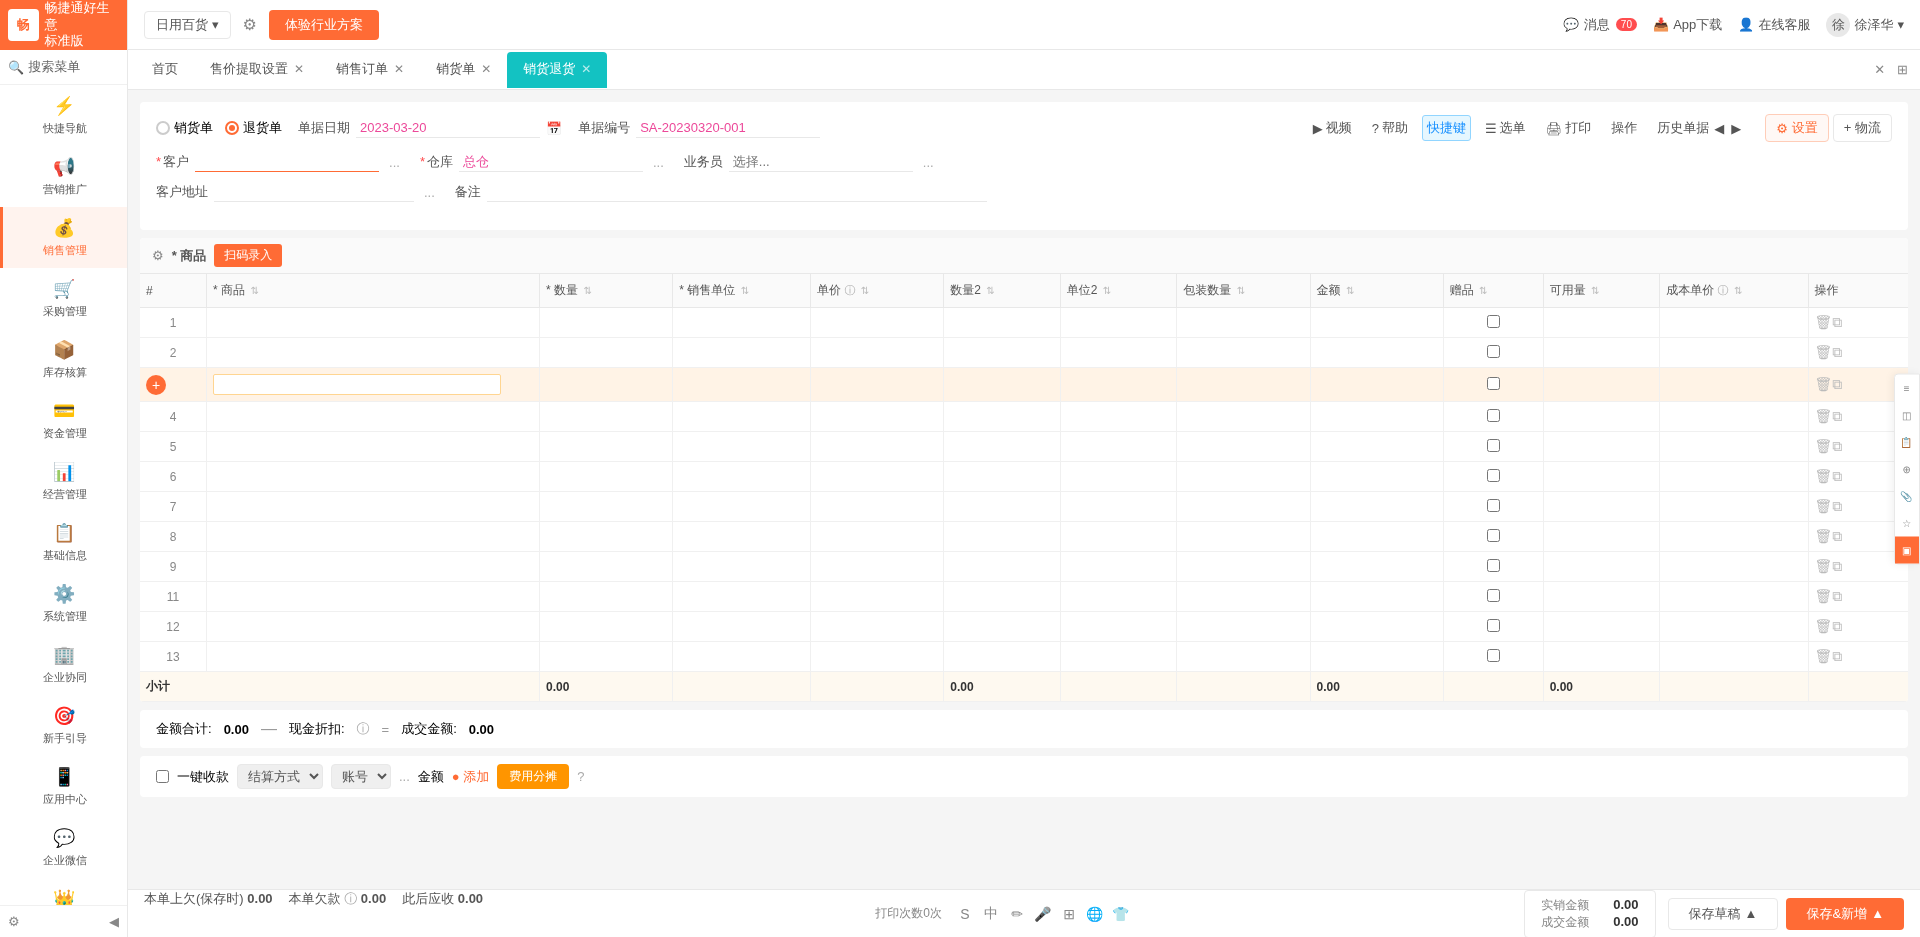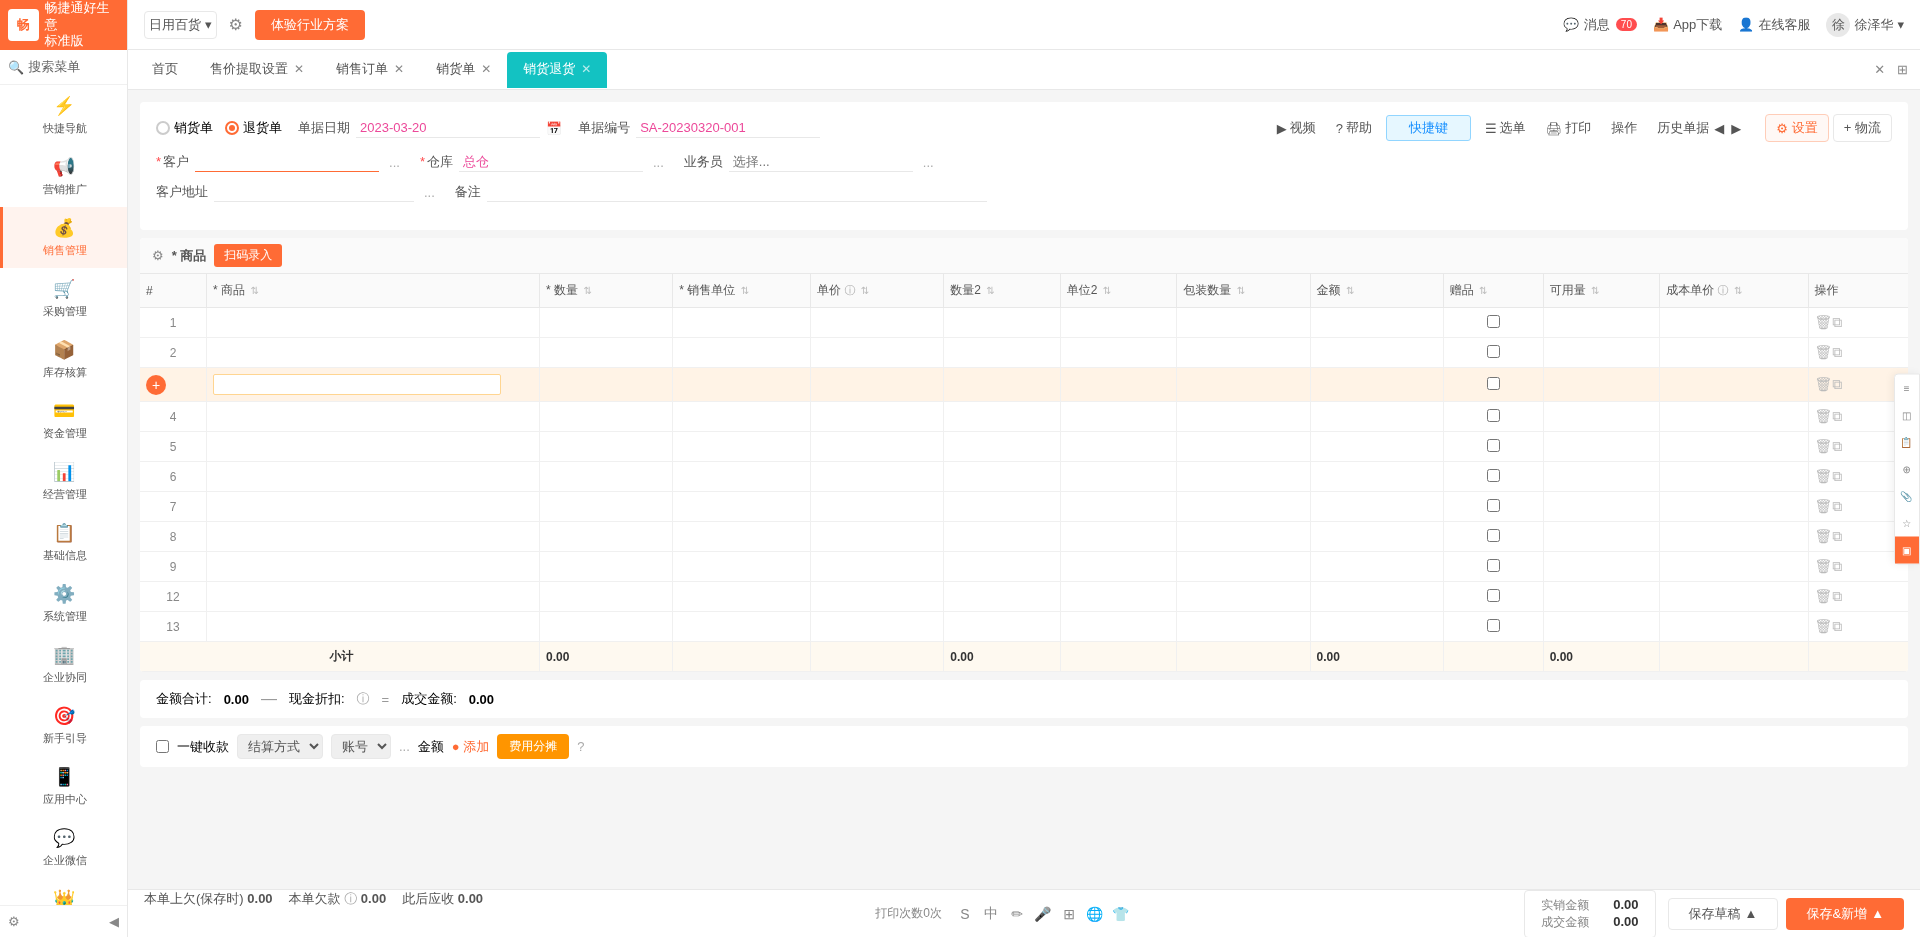--- a/index.html
+++ b/index.html
@@ -17,21 +17,21 @@
     .sidebar-item-icon { font-size: 18px; }
     .sidebar-item-label { font-size: 11px; text-align: center; }
     .sidebar-bottom { padding: 8px; display: flex; justify-content: space-between; border-top: 1px solid #f0f0f0; }
 
     
     .main { flex: 1; display: flex; flex-direction: column; overflow: hidden; }
 
     
     .topbar { height: 50px; background: #fff; display: flex; align-items: center; justify-content: space-between; padding: 0 16px; border-bottom: 1px solid #e8e8e8; }
     .topbar-left { display: flex; align-items: center; gap: 8px; }
-    .topbar-select { display: flex; align-items: center; gap: 4px; padding: 4px 4px; border: 1px solid #e8e8e8; border-radius: 4px; cursor: pointer; color: #555; }
+    .topbar-select { display: flex; align-items: center; gap: 4px; padding: 4px 11px; border: 1px solid #e8e8e8; border-radius: 4px; cursor: pointer; color: #555; }
     .topbar-settings { color: #888; cursor: pointer; font-size: 16px; padding: 4px; }
     .topbar-btn { background: #ff6b35; color: #fff; border: none; padding: 6px 16px; border-radius: 4px; cursor: pointer; font-size: 13px; }
     .topbar-right { display: flex; align-items: center; gap: 16px; color: #555; }
     .topbar-right-item { display: flex; align-items: center; gap: 4px; cursor: pointer; }
     .badge { background: #ff4d4f; color: #fff; border-radius: 10px; font-size: 10px; padding: 1px 5px; margin-left: 2px; }
     .avatar { width: 24px; height: 24px; border-radius: 50%; background: #e8e8e8; display: flex; align-items: center; justify-content: center; }
 
     
     .tabs { display: flex; align-items: center; background: #fff; border-bottom: 1px solid #e8e8e8; padding: 0 8px; height: 40px; }
     .tab { padding: 8px 16px; cursor: pointer; color: #555; white-space: nowrap; display: flex; align-items: center; gap: 6px; border-bottom: 2px solid transparent; font-size: 13px; }
@@ -52,21 +52,21 @@
     .radio-dot { width: 14px; height: 14px; border-radius: 50%; border: 2px solid #ccc; display: flex; align-items: center; justify-content: center; }
     .radio-dot.checked { border-color: #ff6b35; }
     .radio-dot.checked::after { content: ''; width: 6px; height: 6px; border-radius: 50%; background: #ff6b35; }
     .form-field { display: flex; align-items: center; gap: 6px; }
     .form-label { color: #555; white-space: nowrap; }
     .form-label.required::before { content: '*'; color: #ff4d4f; margin-right: 2px; }
     .form-input { border: none; border-bottom: 1px solid #e8e8e8; padding: 2px 4px; min-width: 120px; color: #ec4899; background: transparent; outline: none; }
     .form-dots { color: #aaa; cursor: pointer; padding: 0 4px; }
     .toolbar-right { margin-left: auto; display: flex; align-items: center; gap: 8px; }
     .toolbar-btn { display: flex; align-items: center; gap: 3px; cursor: pointer; color: #555; font-size: 12px; padding: 3px 6px; border-radius: 3px; }
-    .toolbar-btn-blue { background: #e6f7ff; color: #1890ff; border: 1px solid #91d5ff; border-radius: 3px; padding: 3px 22px; cursor: pointer; font-size: 12px; }
+    .toolbar-btn-blue { background: #e6f7ff; color: #1890ff; border: 1px solid #91d5ff; border-radius: 3px; padding: 3px 4px; cursor: pointer; font-size: 12px; }
     .act-btn { display: flex; align-items: center; gap: 4px; padding: 4px 10px; border-radius: 4px; cursor: pointer; font-size: 12px; border: 1px solid #e8e8e8; color: #555; background: #fff; }
     .act-btn.orange { background: #fff8f5; border-color: #ffcdb8; color: #ff6b35; }
 
     
     .table-container { background: #fff; border-radius: 4px; overflow: hidden; margin-bottom: 8px; }
     .table-toolbar { display: flex; align-items: center; padding: 6px 12px; border-bottom: 1px solid #e8e8e8; background: #fafafa; gap: 8px; }
     .table-toolbar-gear { color: #888; cursor: pointer; }
     .barcode-btn { background: #ff6b35; color: #fff; border: none; padding: 3px 10px; border-radius: 3px; font-size: 12px; cursor: pointer; }
     
     table { width: 100%; border-collapse: collapse; }
@@ -531,20 +531,35 @@
                 <td></td>
                 <td></td>
                 <td></td>
                 <td></td>
                 <td style="text-align: center;"><input type="checkbox" style=""></td>
                 <td></td>
                 <td></td>
                 <td><span class="row-action-icon">🗑</span><span class="row-action-icon">⧉</span></td>
               </tr>
               <tr>
+                <td style="text-align: center; color: rgb(136, 136, 136);">11</td>
+                <td></td>
+                <td></td>
+                <td></td>
+                <td></td>
+                <td></td>
+                <td></td>
+                <td></td>
+                <td></td>
+                <td style="text-align: center;"><input type="checkbox" style=""></td>
+                <td></td>
+                <td></td>
+                <td><span class="row-action-icon">🗑</span><span class="row-action-icon">⧉</span></td>
+              </tr>
+              <tr>
                 <td style="text-align: center; color: rgb(136, 136, 136);">12</td>
                 <td></td>
                 <td></td>
                 <td></td>
                 <td></td>
                 <td></td>
                 <td></td>
                 <td></td>
                 <td></td>
                 <td style="text-align: center;"><input type="checkbox" style=""></td>
@@ -561,21 +576,21 @@
                 <td></td>
                 <td></td>
                 <td></td>
                 <td></td>
                 <td style="text-align: center;"><input type="checkbox" style=""></td>
                 <td></td>
                 <td></td>
                 <td><span class="row-action-icon">🗑</span><span class="row-action-icon">⧉</span></td>
               </tr>
               <tr class="sum-row">
-    <td colspan="2" style="text-align:center;padding-right:2px;">小计</td>
+    <td colspan="2" style="text-align:left;padding-right:2px;">小计</td>
     <td>0.00</td>
     <td></td>
     <td></td>
     <td>0.00</td>
     <td></td>
     <td></td>
     <td>0.00</td>
     <td></td>
     <td>0.00</td>
     <td></td>

